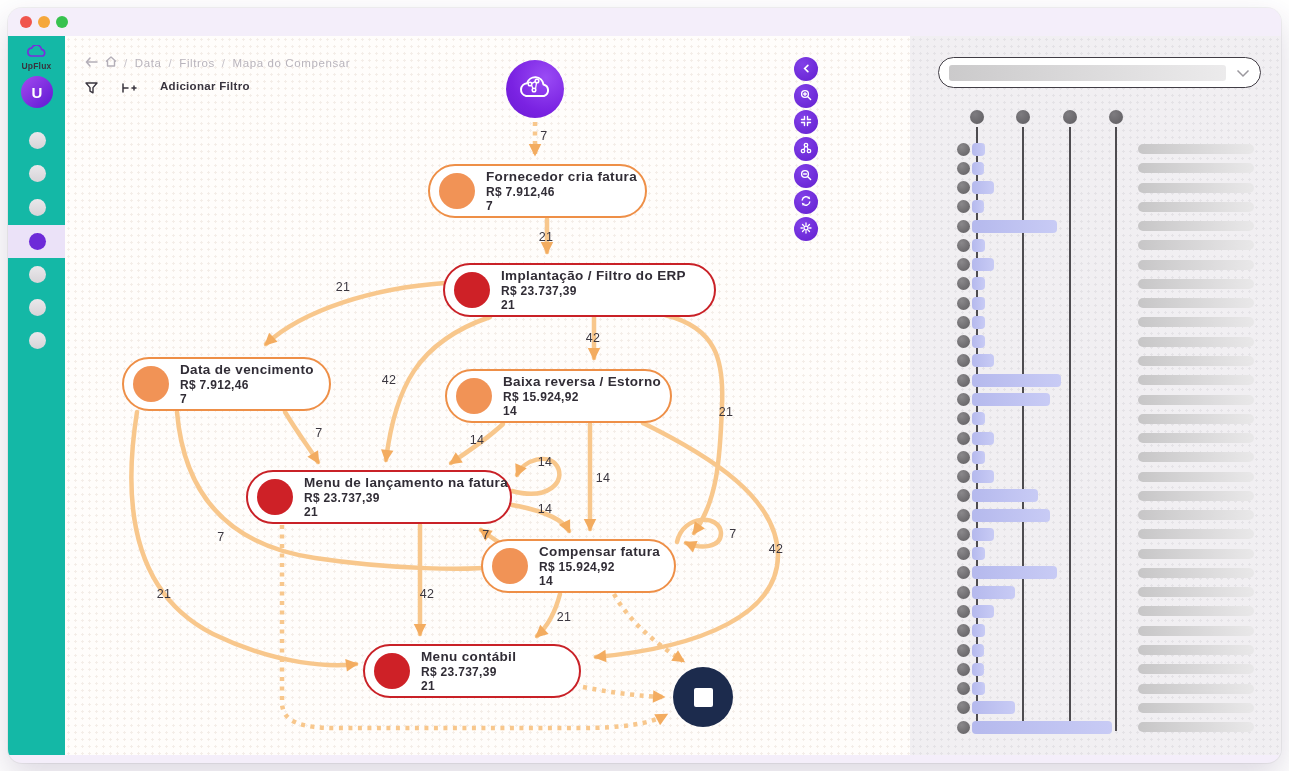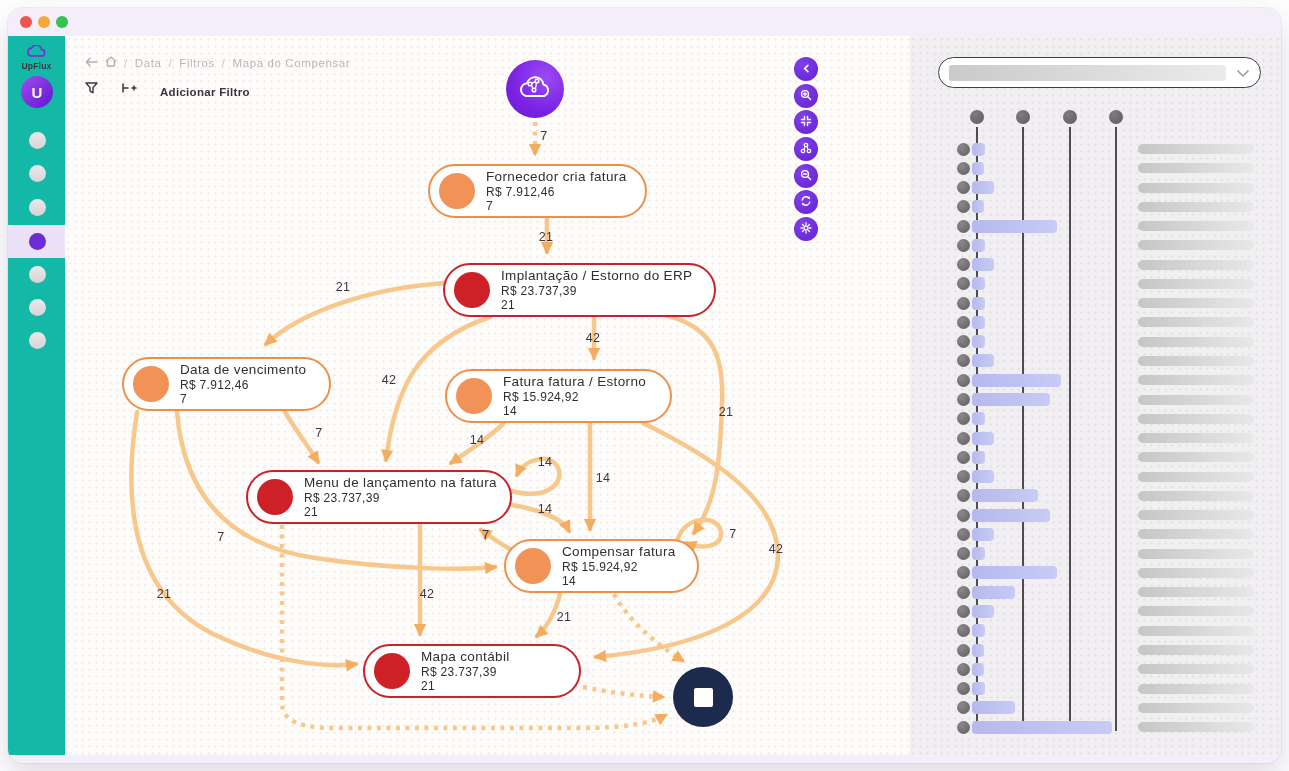--- a/index.html
+++ b/index.html
@@ -29,33 +29,33 @@
   .navdot.active { background:#6D2AD8; }
 
   
   .canvas { width:845px; height:100%; position:relative; flex:none;
     background:#FFFDFB;
     background-image:radial-gradient(rgba(205,185,165,.22) 1px, transparent 1.4px);
     background-size:7px 7px; }
   .breadcrumb { position:absolute; left:20px; top:20px; display:flex; align-items:center; gap:7px;
     color:#B9B4BC; font-size:11.5px; letter-spacing:.6px; }
   .breadcrumb .sep { color:#C6C2C9; }
-  .filterrow { position:absolute; left:20px; top:44px; display:flex; align-items:flex-end; gap:23px; }
+  .filterrow { position:absolute; left:20px; top:44px; display:flex; align-items:flex-start; gap:23px; }
   .filterrow .flabel { font-size:11.5px; font-weight:bold; color:#39343E; letter-spacing:.3px; }
 
   .maplayer { position:absolute; inset:0; }
   svg.edges { position:absolute; left:0; top:0; }
   .edge-label { position:absolute; transform:translate(-50%,-50%); font-size:12.5px; color:#3B3740; letter-spacing:.3px; }
 
   .pnode { position:absolute; height:54px; background:#fff; border-radius:27px;
     display:flex; align-items:center; gap:11px; padding:0 12px 0 9px; }
   .pnode .dot { width:36px; height:36px; border-radius:50%; flex:none; }
   .pnode.orange { border:2.5px solid #EE8F47; } .pnode.orange .dot { background:#F19356; }
   .pnode.red { border:2.5px solid #C92127; } .pnode.red .dot { background:#CE2127; }
-  .pnode .txt { line-height:1.18; white-space:nowrap; }
+  .pnode .txt { line-height:1.18; white-space:nowrap;font-weight:bold; }
   .pnode .t { font-size:13.5px; color:#312D36; letter-spacing:.35px; }
   .pnode .sub { font-size:12px; color:#312D36; letter-spacing:.3px; }
 
   .startnode { position:absolute; left:441px; top:24px; width:58px; height:58px; border-radius:50%;
     background:radial-gradient(circle at 68% 30%, #9A4BF5 0%, #7A22E2 60%, #6A1BD2 100%);
     display:flex; align-items:center; justify-content:center; }
   .endnode { position:absolute; left:608px; top:631px; width:60px; height:60px; border-radius:50%;
     background:#1C2B4D; display:flex; align-items:center; justify-content:center; }
   .endnode .sq { width:19px; height:19px; background:#fff; border-radius:2px; }
 
@@ -225,66 +225,66 @@
           <span class="txt">
             <div class="t">Fornecedor cria fatura</div>
             <div class="sub">R$ 7.912,46</div>
             <div class="sub">7</div>
           </span>
         </div>
 
         <div class="pnode red" style="left:378px;top:227px;width:273px">
           <span class="dot"></span>
           <span class="txt">
-            <div class="t">Implantação / Estorno do ERP</div>
+            <div class="t">Implantação / Filtro do ERP</div>
             <div class="sub">R$ 23.737,39</div>
             <div class="sub">21</div>
           </span>
         </div>
 
         <div class="pnode orange" style="left:57px;top:321px;width:209px">
           <span class="dot"></span>
           <span class="txt">
             <div class="t">Data de vencimento</div>
             <div class="sub">R$ 7.912,46</div>
             <div class="sub">7</div>
           </span>
         </div>
 
         <div class="pnode orange" style="left:380px;top:333px;width:227px">
           <span class="dot"></span>
           <span class="txt">
-            <div class="t">Fatura fatura / Estorno</div>
+            <div class="t">Baixa reversa / Estorno</div>
             <div class="sub">R$ 15.924,92</div>
             <div class="sub">14</div>
           </span>
         </div>
 
         <div class="pnode red" style="left:181px;top:434px;width:266px">
           <span class="dot"></span>
           <span class="txt">
             <div class="t">Menu de lançamento na fatura</div>
             <div class="sub">R$ 23.737,39</div>
             <div class="sub">21</div>
           </span>
         </div>
 
-        <div class="pnode orange" style="left:439px;top:503px;width:195px">
+        <div class="pnode orange" style="left:416px;top:503px;width:195px">
           <span class="dot"></span>
           <span class="txt">
             <div class="t">Compensar fatura</div>
             <div class="sub">R$ 15.924,92</div>
             <div class="sub">14</div>
           </span>
         </div>
 
         <div class="pnode red" style="left:298px;top:608px;width:218px">
           <span class="dot"></span>
           <span class="txt">
-            <div class="t">Mapa contábil</div>
+            <div class="t">Menu contábil</div>
             <div class="sub">R$ 23.737,39</div>
             <div class="sub">21</div>
           </span>
         </div>
 
         <div class="endnode">
           <span class="sq"></span>
         </div>
 
         <div class="maptools">

